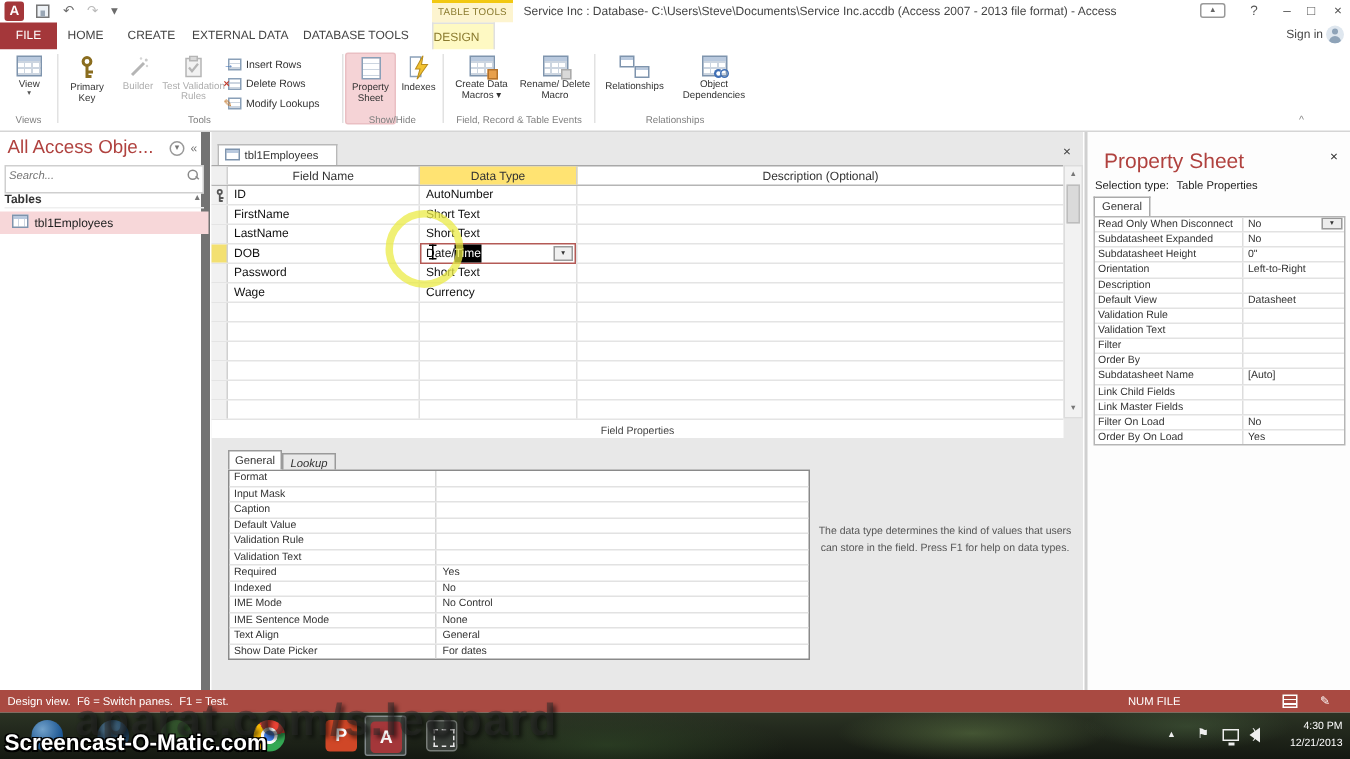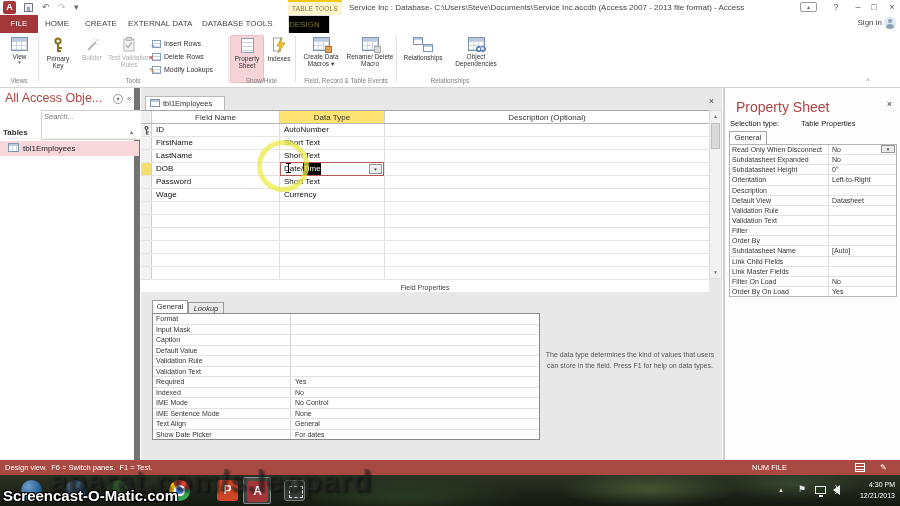--- a/index.html
+++ b/index.html
@@ -14,21 +14,21 @@
   .saveicon::after { content:""; position:absolute; left:2px; top:3px; width:3px; height:4px; background:#9aa7b5; }
   .ctxgroup { position:absolute; left:288px; top:0; width:54px; height:15px; background:#fdf4cf; border-top:2px solid #f2c811; color:#8a7a2e; font-size:6.5px; text-align:center; line-height:13px; letter-spacing:.2px; }
   .wintitle { position:absolute; left:349px; top:0; height:15px; line-height:15px; font-size:8px; color:#444; white-space:nowrap; }
   .winctl { position:absolute; top:0; height:15px; line-height:15px; font-size:9px; color:#555; text-align:center; width:16px; }
   .ribbonopt { position:absolute; left:800px; top:2px; width:17px; height:10px; border:1px solid #999; border-radius:2px; font-size:6px; line-height:9px; text-align:center; color:#666; }
 
   
   .tabrow { position:absolute; top:15px; left:0; width:900px; height:18px; background:#fff; }
   .tab-file { position:absolute; left:0; top:0; width:38px; height:18px; background:#a4373a; color:#fff; font-size:8px; text-align:center; line-height:18px; }
   .rtab { position:absolute; top:0; height:18px; line-height:18px; font-size:8px; color:#444; }
-  .rtab.active { color:#8a7a2e; background:#000000; border:1px solid #e0e0e0; border-bottom:none; }
+  .rtab.active { color:#8a7a2e; background:#fef9c3; border:1px solid #e0e0e0; border-bottom:none; }
   .signin { position:absolute; right:18px; top:3px; font-size:8px; color:#444; }
   .avatar { position:absolute; right:4px; top:2px; width:12px; height:12px; border-radius:50%; background:#dfe7ef; overflow:hidden; }
   .avatar::before { content:""; position:absolute; left:4px; top:2px; width:4px; height:4px; border-radius:50%; background:#8ea3b8; }
   .avatar::after { content:""; position:absolute; left:2px; top:7px; width:8px; height:5px; border-radius:4px 4px 0 0; background:#8ea3b8; }
 
   
   .ribbon { position:absolute; top:33px; left:0; width:900px; height:55px; background:#fff; border-bottom:1px solid #d5d5d5; }
   .rsep { position:absolute; top:3px; width:1px; height:46px; background:#e2e2e2; }
   .bigbtn { position:absolute; top:2px; height:48px; text-align:center; font-size:6.5px; color:#333; line-height:1.15; padding-top:2px; border-radius:2px; }
   .bigbtn.gray { color:#adadad; }
@@ -48,21 +48,21 @@
   .ribbon-collapse { position:absolute; left:866px; top:44px; font-size:7px; color:#888; }
   .mini2tbl { position:relative; width:20px; height:15px; }
   .mini2tbl i { position:absolute; width:10px; height:8px; border:1px solid #7e94ad; background:linear-gradient(#b9c9de 0 2px, #fff 2px); }
   .chain { position:absolute; right:-2px; bottom:-2px; width:6px; height:6px; border:1.5px solid #3f6fb5; border-radius:50%; background:transparent; box-shadow:-4px 0 0 -1.5px #fff, -4px 0 0 0 #3f6fb5; }
 
   
   .nav { position:absolute; left:0; top:88px; width:140px; height:372px; background:#fff; border-right:6px solid #737373; }
   .navtitle { position:absolute; left:5px; top:3px; font-size:12.5px; color:#b0423f; white-space:nowrap; }
   .navbtn { position:absolute; top:6px; font-size:8px; color:#777; }
   .navcirc { position:absolute; left:113px; top:6px; width:10px; height:10px; border:1px solid #999; border-radius:50%; font-size:6px; line-height:9px; text-align:center; color:#777; }
-  .navsearch { position:absolute; left:3px; top:22px; width:133px; height:30px; border:1px solid #cfcfcf; background:#fff;margin-left:38px; }
+  .navsearch { position:absolute; left:3px; top:22px; width:133px; height:19px; border:1px solid #cfcfcf; background:#fff; }
   .navsearch input { position:absolute; left:2px; top:0; width:115px; height:11px; border:none; outline:none; font-size:7.5px; font-style:italic; color:#8a8a8a; font-family:"Liberation Sans",sans-serif; background:transparent; }
   .mag { position:absolute; right:2px; top:2px; width:8px; height:8px; }
   .mag::before { content:""; position:absolute; left:0; top:0; width:5px; height:5px; border:1px solid #8a8a8a; border-radius:50%; }
   .mag::after { content:""; position:absolute; left:5px; top:5px; width:3px; height:1px; background:#8a8a8a; transform:rotate(45deg); }
   .navsection { position:absolute; left:3px; top:38px; width:133px; height:13px; font-size:8px; font-weight:bold; color:#333; line-height:13px; border-bottom:1px solid #efefef; }
   .navsection .chev { position:absolute; right:3px; top:0; font-size:6px; color:#777; }
   .navitem { position:absolute; left:0; top:53px; width:139px; height:15px; background:#f7d7d9; font-size:8px; line-height:15px; color:#222; }
   .navitem .tico { display:inline-block; width:11px; height:9px; border:1px solid #7e94ad; background:
       linear-gradient(#b9c9de 0 2px, rgba(0,0,0,0) 2px),
       repeating-linear-gradient(to right, rgba(0,0,0,0) 0 3px, #ccd5e0 3px 4px), #fff; margin:0 4px 0 8px; vertical-align:-1px; }
@@ -465,21 +465,21 @@
   </div>
 
   <div class="fphelp">The data type determines the kind of values that users can store in the field. Press F1 for help on data types.</div>
 </div>
 
 <div class="psheet">
   <div class="pstitle">Property Sheet</div>
   <div class="psclose">×</div>
   <div class="psselect">
     <span>Selection type:</span>
-    <span style="margin-left:20px;">Table Properties</span>
+    <span style="margin-left:3px;">Table Properties</span>
   </div>
   <div class="pstab">General</div>
   <div class="psgrid">
     <div class="psrow">
         <div class="l">Read Only When Disconnect</div>
         <div class="v"><span>No</span><span class="psdd">▾</span></div>
       </div>
     <div class="psrow">
         <div class="l">Subdatasheet Expanded</div>
         <div class="v">No</div>

